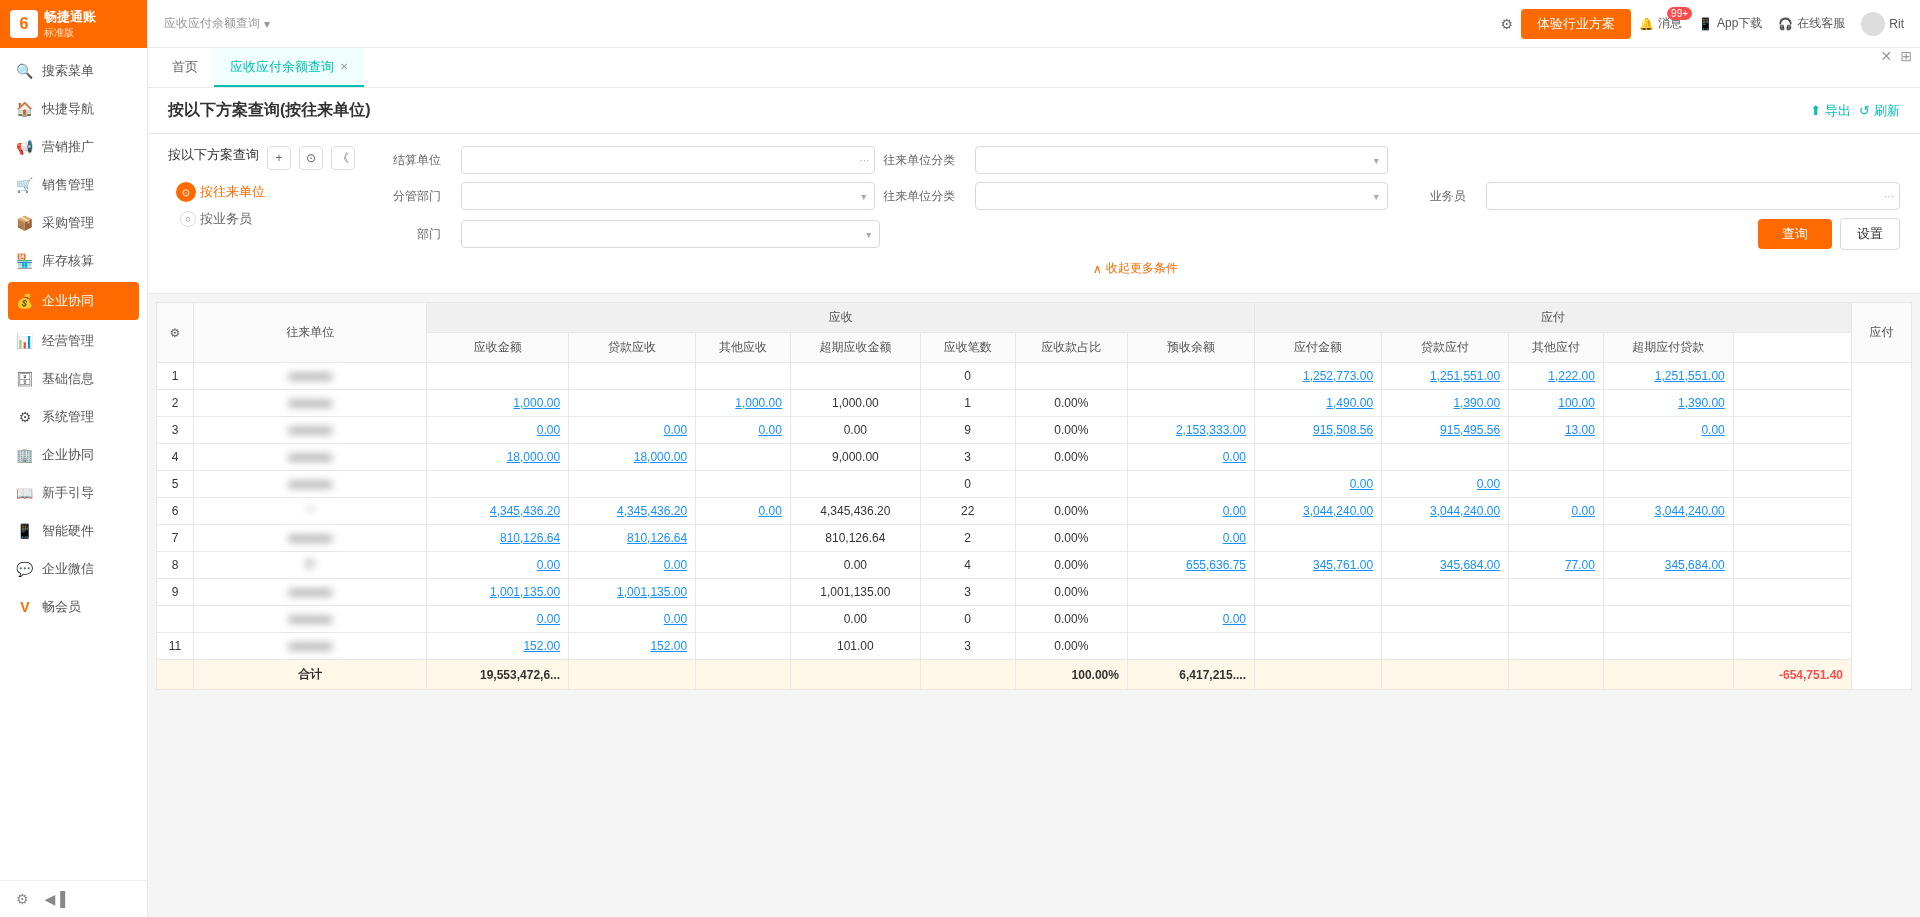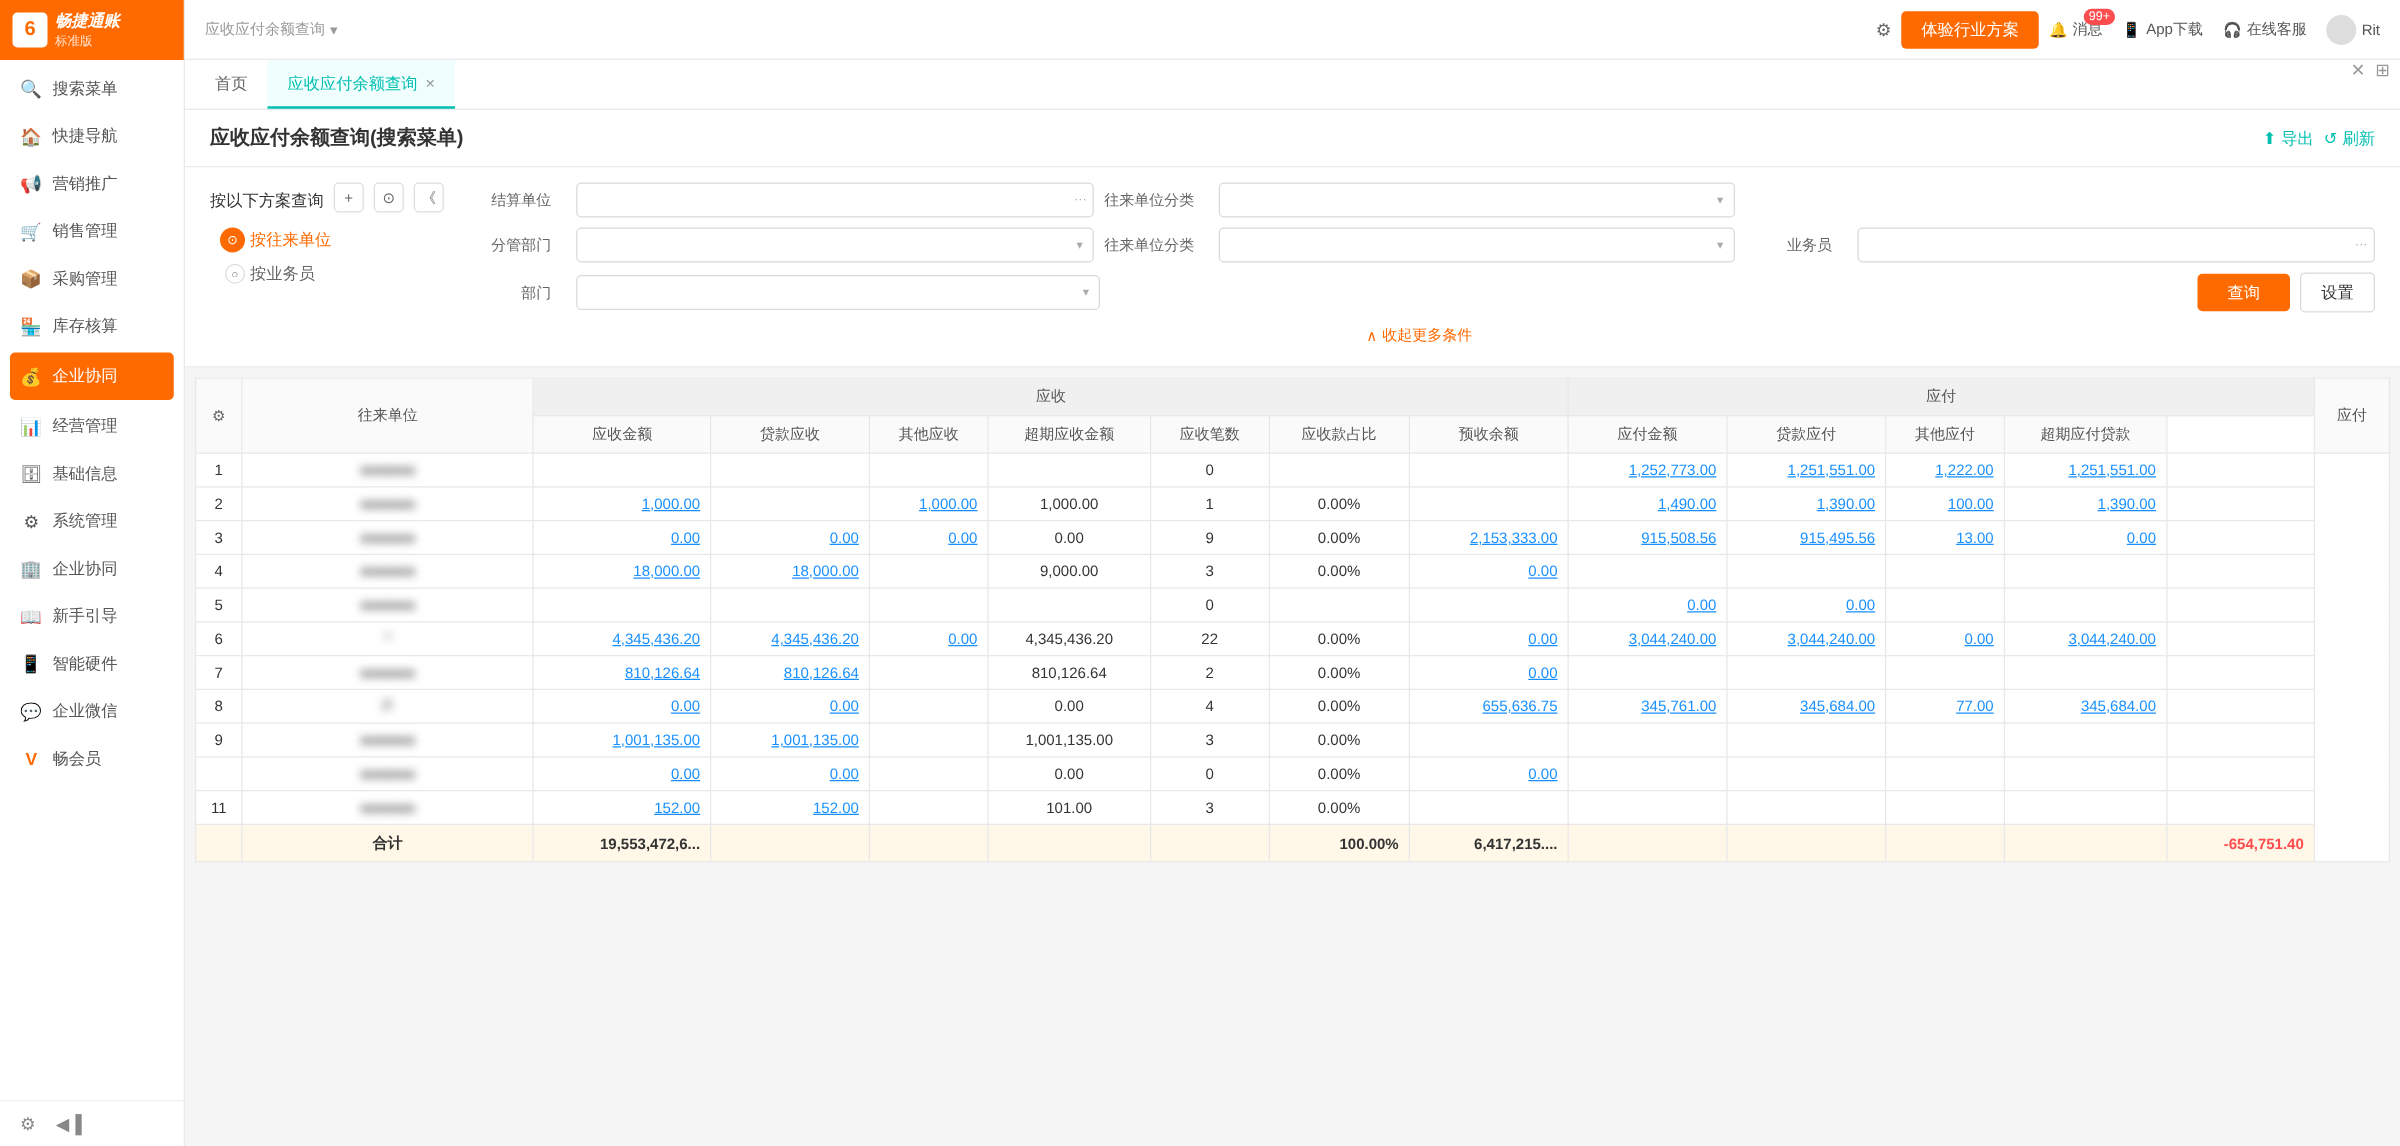--- a/index.html
+++ b/index.html
@@ -13,21 +13,21 @@
     }
     .sidebar-logo {
       padding: 8px 10px; display: flex; align-items: center; gap: 6px;
       background: #ff6a00; color: #fff; height: 48px;
     }
     .sidebar-logo-icon {
       width: 28px; height: 28px; background: #fff; border-radius: 4px;
       display: flex; align-items: center; justify-content: center;
       color: #ff6a00; font-size: 16px; font-weight: bold;
     }
-    .sidebar-logo-text { font-size: 13px; font-weight: bold; font-style: italic; }
+    .sidebar-logo-text { font-size: 13px; font-weight: bold; }
     .sidebar-logo-sub { font-size: 10px; color: rgba(255,255,255,0.8); }
     .sidebar-menu { flex: 1; overflow-y: auto; padding: 4px 0; }
     .sidebar-item {
       display: flex; align-items: center; gap: 8px; padding: 10px 16px;
       cursor: pointer; color: #555; transition: background 0.2s;
     }
     .sidebar-item.active { background: #ff6a00; color: #fff; border-radius: 4px; margin: 2px 8px; padding: 10px 8px; }
     .sidebar-item-icon { font-size: 14px; width: 18px; text-align: center; }
     .sidebar-item-label { font-size: 13px; }
     .sidebar-footer {
@@ -94,21 +94,21 @@
     .page-actions { display: flex; gap: 8px; }
     .page-action-btn {
       display: flex; align-items: center; gap: 4px; cursor: pointer;
       color: #00bfb0; font-size: 13px; background: none; border: none;
     }
 
     
     .filter-area {
       background: #fff; padding: 12px 20px; border-bottom: 1px solid #e8e8e8; flex-shrink: 0;
     }
-    .filter-toolbar { display: flex; align-items: flex-end; gap: 8px; margin-bottom: 12px; }
+    .filter-toolbar { display: flex; align-items: flex-start; gap: 8px; margin-bottom: 12px; }
     .filter-toolbar-label { font-size: 13px; color: #333; }
     .filter-icon-btn { width: 24px; height: 24px; border: 1px solid #ddd; border-radius: 4px; display: flex; align-items: center; justify-content: center; cursor: pointer; color: #666; font-size: 12px; }
     .filter-scheme { display: flex; align-items: center; gap: 4px; color: #ff6a00; cursor: pointer; font-size: 13px; }
     .filter-scheme-icon { width: 20px; height: 20px; background: #ff6a00; border-radius: 50%; color: #fff; display: flex; align-items: center; justify-content: center; font-size: 10px; }
     .filter-bystaff { display: flex; align-items: center; gap: 4px; color: #666; cursor: pointer; font-size: 13px; }
     .filter-bystaff-icon { width: 16px; height: 16px; border: 1px solid #ddd; border-radius: 50%; color: #666; display: flex; align-items: center; justify-content: center; font-size: 9px; }
 
     .filter-grid {
       display: grid; grid-template-columns: 1fr 1fr 1fr; gap: 8px; margin-bottom: 8px;
     }
@@ -295,21 +295,21 @@
     </div>
     <div class="tab-window-controls">
       <span class="tab-window-btn">✕</span>
       <span class="tab-window-btn">⊞</span>
     </div>
   </div>
 
   <div class="page-content">
 
     <div class="page-header">
-      <span class="page-title">应收应付余额查询(搜索菜单)</span>
+      <span class="page-title">按以下方案查询(按往来单位)</span>
       <div class="page-actions">
         <button class="page-action-btn">
           <span>⬆</span>
           <span>导出</span>
         </button>
         <button class="page-action-btn">
           <span>↺</span>
           <span>刷新</span>
         </button>
       </div>

